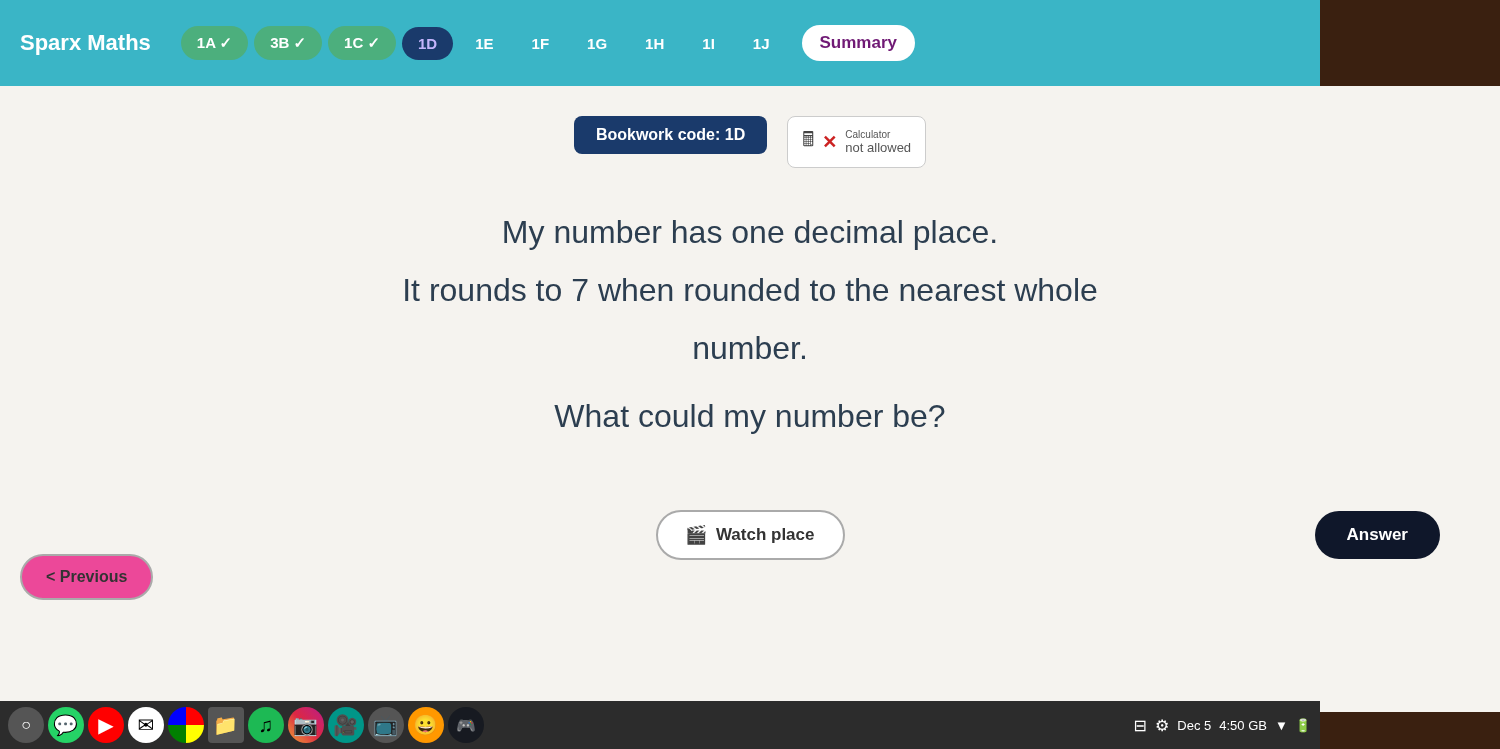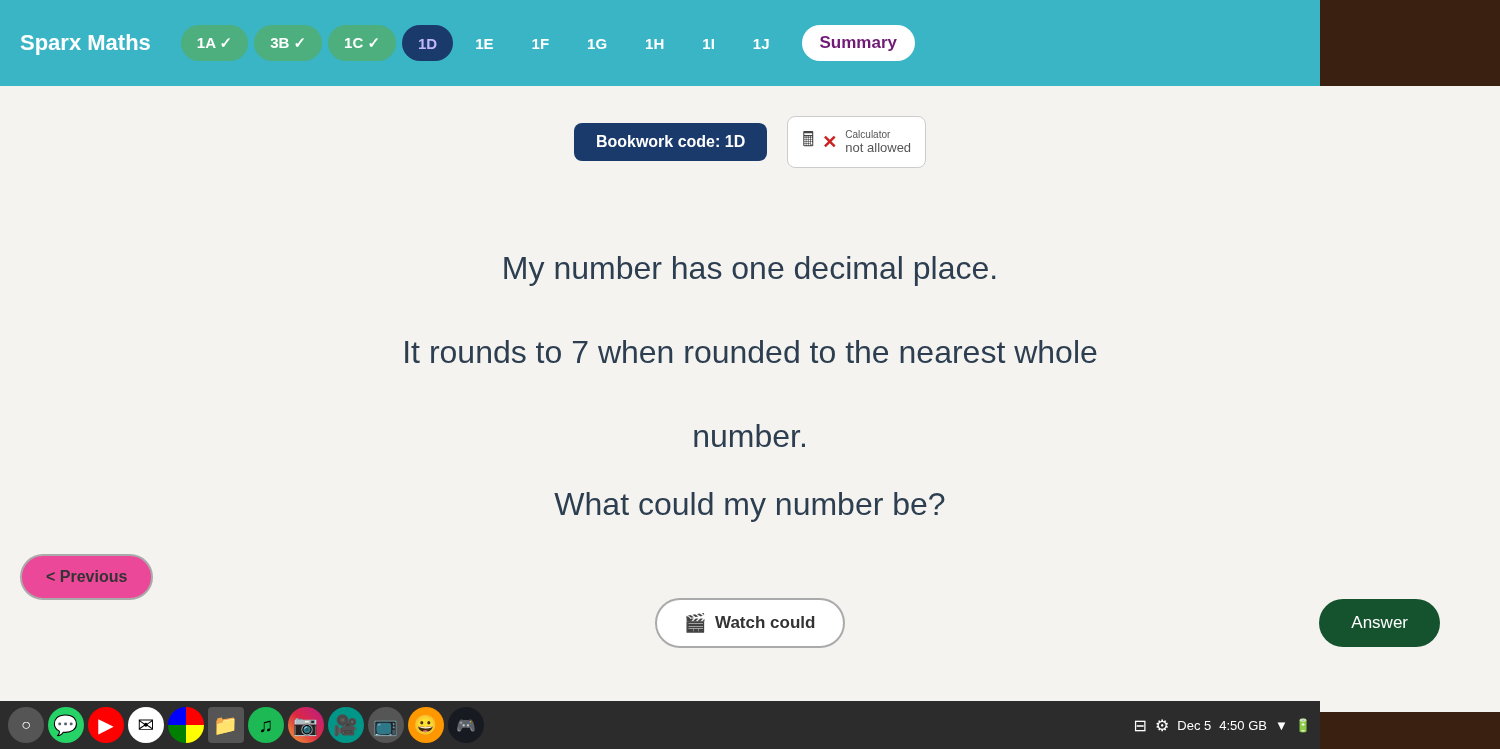--- a/index.html
+++ b/index.html
@@ -22,20 +22,21 @@
       gap: 10px;
     }
     .app-title {
       color: white;
       font-size: 22px;
       font-weight: 700;
       margin-right: 20px;
     }
     .nav-tabs {
       display: flex;
+      align-items: center;
       gap: 6px;
     }
     .nav-tab {
       padding: 8px 16px;
       border-radius: 20px;
       font-size: 15px;
       font-weight: 600;
       cursor: pointer;
       border: none;
       background: transparent;
@@ -72,21 +73,21 @@
       display: flex;
       flex-direction: column;
       align-items: center;
       padding: 30px 20px 20px;
       position: relative;
     }
 
     
     .info-bar {
       display: flex;
-      align-items: center;
+      align-items: flex-start;
       gap: 20px;
       margin-bottom: 40px;
     }
     .bookwork-code {
       background: #1a3a6b;
       color: white;
       padding: 10px 22px;
       border-radius: 8px;
       font-size: 16px;
       font-weight: 600;
@@ -113,21 +114,20 @@
       text-align: center;
       max-width: 900px;
       margin-bottom: 40px;
     }
     .question-line {
       font-size: 32px;
       color: #2c3e50;
       font-weight: 400;
       line-height: 1.5;
       margin-bottom: 10px;
-      margin-top: 36px;
     }
 
     
     .buttons-row {
       display: flex;
       align-items: center;
       justify-content: center;
       gap: 30px;
       margin-top: 20px;
       width: 100%;
@@ -144,27 +144,27 @@
       cursor: pointer;
       display: flex;
       align-items: center;
       gap: 8px;
     }
     .video-icon {
       color: #333;
       font-size: 18px;
     }
     .answer-btn {
-      background: #14532d;
+      background: #0f172a;
       color: white;
       border: none;
       border-radius: 25px;
       padding: 14px 32px;
       font-size: 17px;
-      font-weight: 400;
+      font-weight: 700;
       cursor: pointer;
       position: absolute;
       right: 40px;
     }
 
     
     .previous-btn {
       background: #ec4899;
       border: 2px solid #aaa;
       border-radius: 25px;
@@ -260,21 +260,21 @@
   <div class="question-area">
     <div class="question-line">My number has one decimal place.</div>
     <div class="question-line">It rounds to 7 when rounded to the nearest whole</div>
     <div class="question-line">number.</div>
     <div class="question-line" style="margin-top: 20px;">What could my number be?</div>
   </div>
 
   <div class="buttons-row">
     <button class="watch-video-btn">
       <span class="video-icon">🎬</span>
-      <span>Watch could</span>
+      <span>Watch place</span>
     </button>
     <button class="answer-btn">Answer</button>
   </div>
 
   <button class="previous-btn">&lt; Previous</button>
 
 </div>
 
 <div class="taskbar">
   <div class="taskbar-icon" style="color: white; font-size:16px; background: #555; border-radius: 50%;">○</div>

